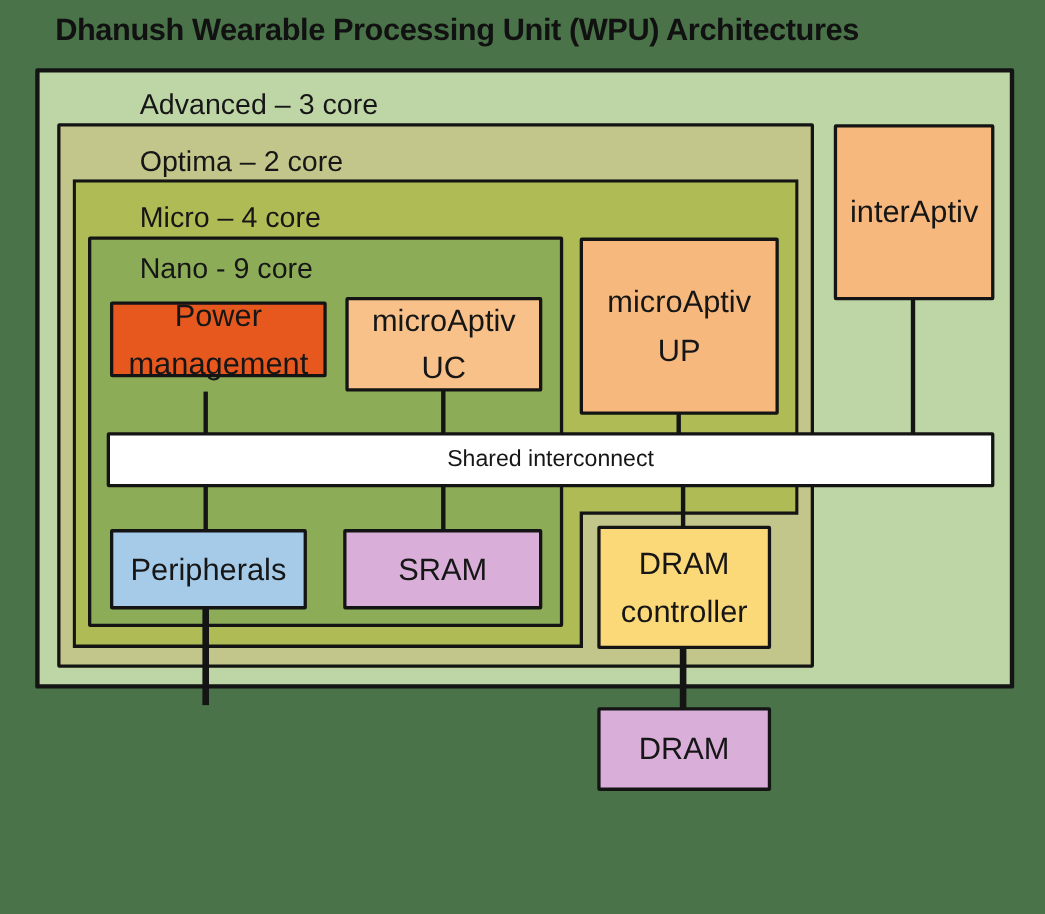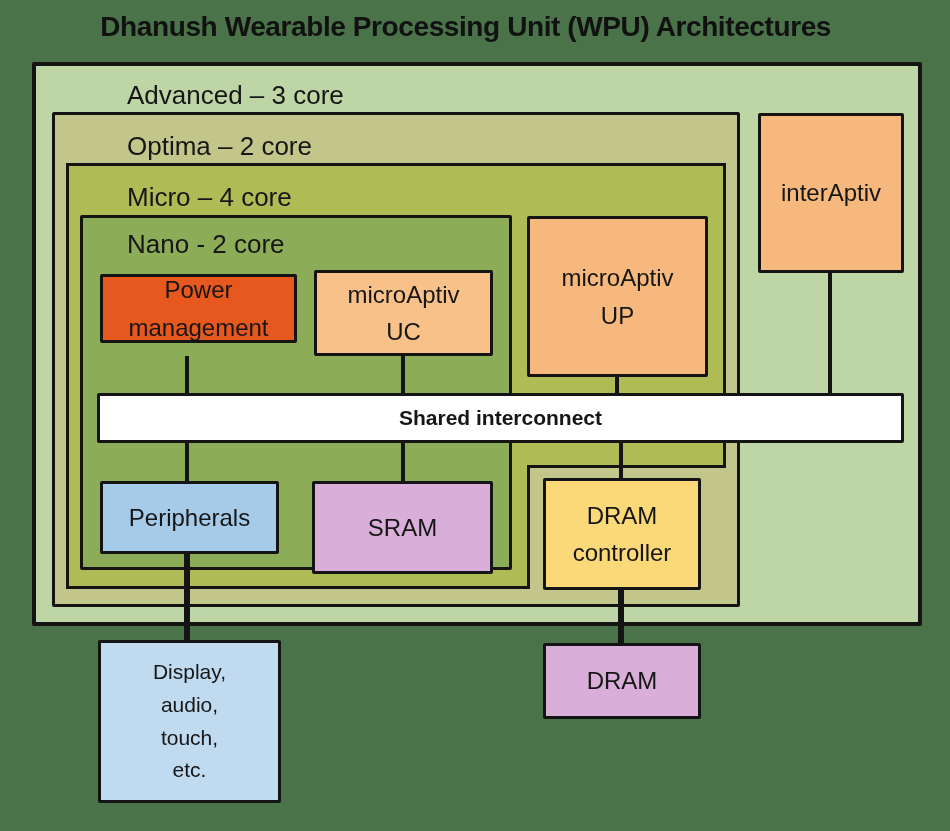--- a/index.html
+++ b/index.html
@@ -1,27 +1,27 @@
 <!DOCTYPE html>
 <html><head>
 <meta charset="utf-8">
 <style>
   html,body{margin:0;padding:0;}
   body{font-family:"Liberation Sans", sans-serif;}
   .stage{position:relative;width:950px;height:831px;overflow:hidden;}
   .abs{position:absolute;box-sizing:border-box;}
-  .title{left:0;top:11px;width:831px;text-align:right;font-size:28px;font-weight:700;
+  .title{left:0;top:11px;width:831px;text-align:center;font-size:28px;font-weight:700;
          letter-spacing:-0.4px;color:#111;}
   .region{border:3px solid #141414;border-radius:2px;}
   .region.outer{border-width:4px;}
   .tier-label{font-size:26px;color:#161616;white-space:nowrap;}
   .line{background:#141414;}
   .box{border:3px solid #141414;border-radius:2px;display:flex;align-items:center;
        justify-content:center;text-align:center;color:#161616;}
-  .box .lbl{white-space:pre-line;line-height:1.55;font-size:24px;}
+  .box .lbl{white-space:pre-line;line-height:1.55;font-size:28px;}
   .box.big .lbl{font-size:21px;}
   svg.micro-shape{display:block;}
 </style>
 </head>
 <body>
 
 <div class="stage" style="background: rgb(74, 115, 73);">
 
   <div class="abs title">Dhanush Wearable Processing Unit (WPU) Architectures</div>
 
@@ -31,21 +31,21 @@
 
   <svg class="abs micro-shape" style="left:66px;top:163px;" width="660" height="426" viewBox="0 0 660 426">
     <path d="M1.5,1.5 L658.5,1.5 L658.5,303.5 L462.5,303.5 L462.5,424.5 L1.5,424.5 Z" stroke="#141414" stroke-width="3" fill="#afbc55"></path>
   </svg>
 
   <div class="abs region" style="left: 80px; top: 215px; width: 432px; height: 355px; background: rgb(140, 172, 87);"></div>
 
   <div class="abs tier-label" style="left:127px;top:80px;">Advanced – 3 core</div>
   <div class="abs tier-label" style="left:127px;top:131px;">Optima – 2 core</div>
   <div class="abs tier-label" style="left:127px;top:182px;">Micro – 4 core</div>
-  <div class="abs tier-label" style="left:127px;top:229px;">Nano - 2 core</div>
+  <div class="abs tier-label" style="left:127px;top:229px;">Nano - 9 core</div>
 
   <div class="abs line" style="left: 185px; top: 356px; width: 4px; height: 38px; background: rgb(20, 20, 20);"></div>
   <div class="abs line" style="left: 401px; top: 355px; width: 4px; height: 39px; background: rgb(20, 20, 20);"></div>
   <div class="abs line" style="left: 615px; top: 376px; width: 4px; height: 18px; background: rgb(20, 20, 20);"></div>
   <div class="abs line" style="left: 828px; top: 272px; width: 4px; height: 122px; background: rgb(20, 20, 20);"></div>
   <div class="abs line" style="left: 185px; top: 441px; width: 4px; height: 41px; background: rgb(20, 20, 20);"></div>
   <div class="abs line" style="left: 401px; top: 441px; width: 4px; height: 41px; background: rgb(20, 20, 20);"></div>
   <div class="abs line" style="left: 619px; top: 441px; width: 4px; height: 38px; background: rgb(20, 20, 20);"></div>
   <div class="abs line" style="left: 184px; top: 552px; width: 6px; height: 89px; background: rgb(20, 20, 20);"></div>
   <div class="abs line" style="left: 618px; top: 588px; width: 6px; height: 56px; background: rgb(20, 20, 20);"></div>
@@ -62,41 +62,35 @@
   <div class="abs box" style="left: 314px; top: 270px; width: 179px; height: 86px; background: rgb(248, 193, 137);">
     <span class="lbl">microAptiv
 UC</span>
   </div>
 
   <div class="abs box" style="left: 527px; top: 216px; width: 181px; height: 161px; background: rgb(246, 184, 124);">
     <span class="lbl">microAptiv
 UP</span>
   </div>
 
-  <div class="abs box big" style="left: 97px; top: 393px; width: 807px; height: 50px; background: rgb(255, 255, 255); font-weight: bold;">
+  <div class="abs box big" style="left: 97px; top: 393px; width: 807px; height: 50px; background: rgb(255, 255, 255);">
     <span class="lbl">Shared interconnect</span>
   </div>
 
   <div class="abs box" style="left: 100px; top: 481px; width: 179px; height: 73px; background: rgb(166, 203, 233); text-align: right;">
     <span class="lbl">Peripherals</span>
   </div>
 
-  <div class="abs box" style="left: 312px; top: 481px; width: 181px; height: 93px; background: rgb(217, 174, 216);">
+  <div class="abs box" style="left: 312px; top: 481px; width: 181px; height: 73px; background: rgb(217, 174, 216);">
     <span class="lbl">SRAM</span>
   </div>
 
   <div class="abs box" style="left: 543px; top: 478px; width: 158px; height: 112px; background: rgb(251, 216, 120);">
     <span class="lbl">DRAM
 controller</span>
   </div>
 
-  <div class="abs box big" style="left: 98px; top: 640px; width: 183px; height: 163px; background: rgb(192, 218, 240);">
-    <span class="lbl">Display,
-audio,
-touch,
-etc.</span>
-  </div>
 
   <div class="abs box" style="left: 543px; top: 643px; width: 158px; height: 76px; background: rgb(217, 174, 216);">
     <span class="lbl">DRAM</span>
   </div>
 
 </div>
 
 </body></html>

